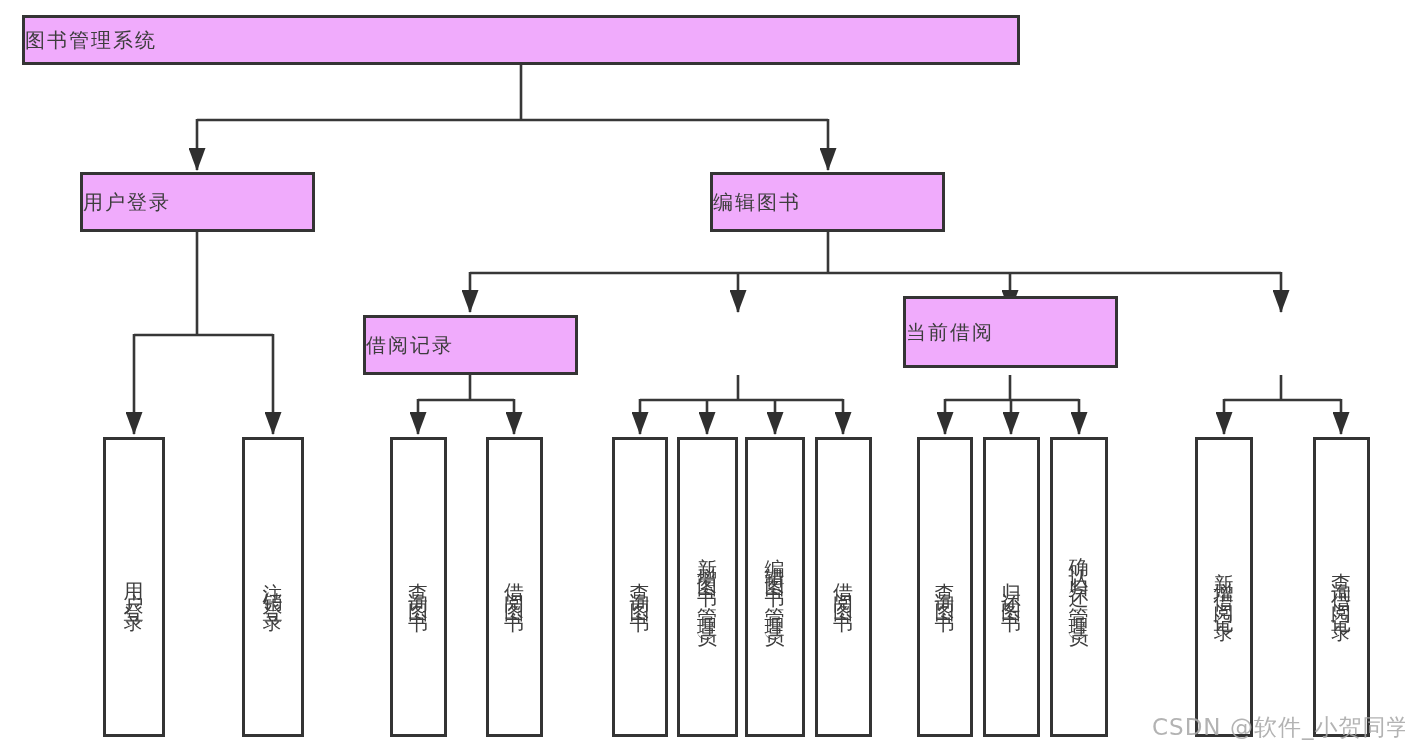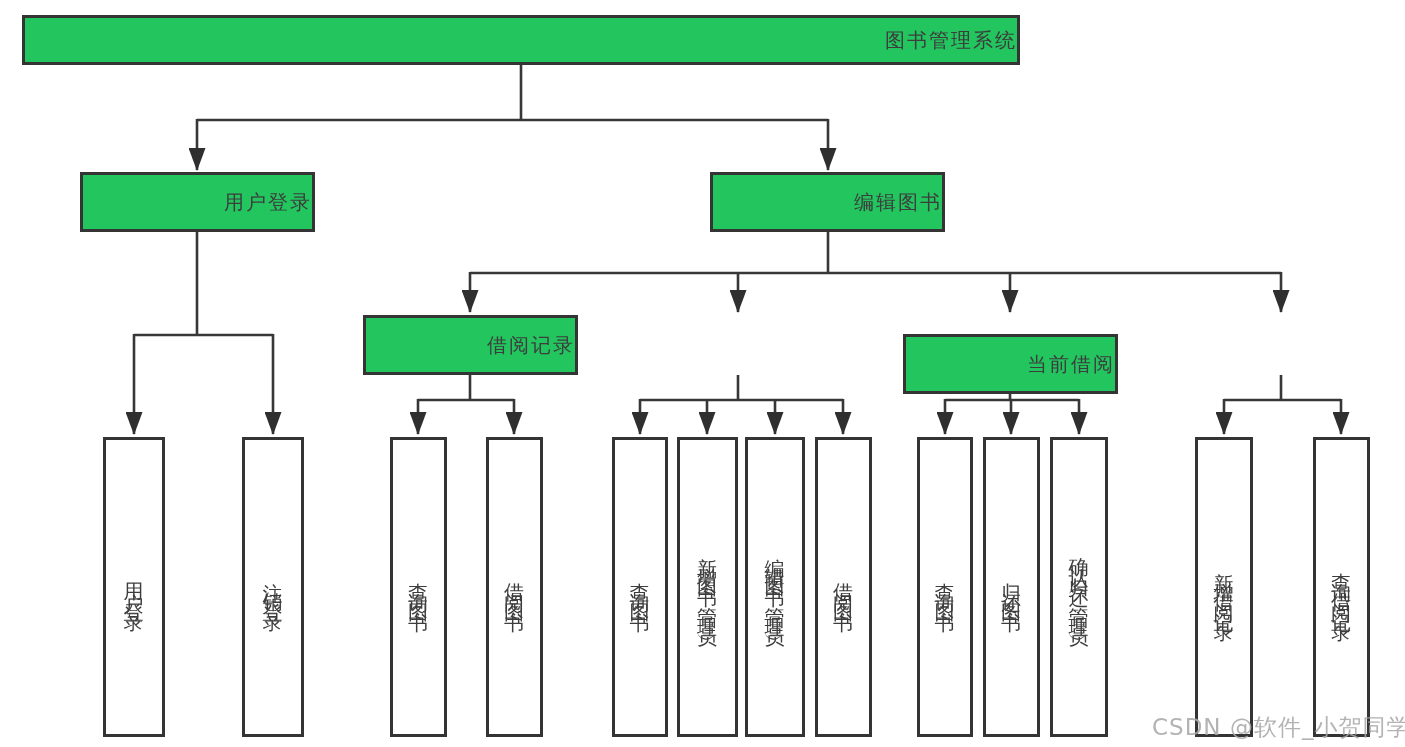--- a/index.html
+++ b/index.html
@@ -2,22 +2,22 @@
 <html><head>
 <meta charset="utf-8">
 <style>
   html,body{margin:0;padding:0;background:#ffffff;}
   .canvas{
     position:relative;width:1405px;height:747px;background:#ffffff;
     font-family:"DejaVu Sans","Liberation Sans",sans-serif;overflow:hidden;
   }
   .wires{position:absolute;left:0;top:0;z-index:0;}
   .node{
-    position:absolute;box-sizing:border-box;background:#22c55e;
-    border:3px solid #343434;display:flex;align-items:center;justify-content:flex-end;
+    position:absolute;box-sizing:border-box;background:#f0abfc;
+    border:3px solid #343434;display:flex;align-items:center;justify-content:flex-start;
     color:#3d3d3d;font-size:20px;letter-spacing:2px;z-index:1;
   }
   .leaf{
     position:absolute;box-sizing:border-box;background:#ffffff;
     border:3px solid #343434;display:flex;align-items:center;justify-content:center;
     color:#3d3d3d;z-index:1;top:437px;height:300px;
   }
   .vtext{
     writing-mode:vertical-rl;text-orientation:mixed;
     font-size:20px;letter-spacing:10px;line-height:1;white-space:nowrap;
@@ -94,21 +94,21 @@
   <div class="node" style="left:80px;top:172px;width:235px;height:60px">
     <span>用户登录</span>
   </div>
   <div class="node" style="left:710px;top:172px;width:235px;height:60px">
     <span>编辑图书</span>
   </div>
 
   <div class="node" style="left:363px;top:315px;width:215px;height:60px">
     <span>借阅记录</span>
   </div>
-  <div class="node" style="left:903px;top:334px;width:215px;height:60px">
+  <div class="node" style="left:903px;top:296px;width:215px;height:72px">
     <span>当前借阅</span>
   </div>
 
   <div class="leaf" style="left:103px;width:62px">
     <span class="vtext">用户登录</span>
   </div>
   <div class="leaf" style="left:242px;width:62px">
     <span class="vtext">注销登录</span>
   </div>
 

